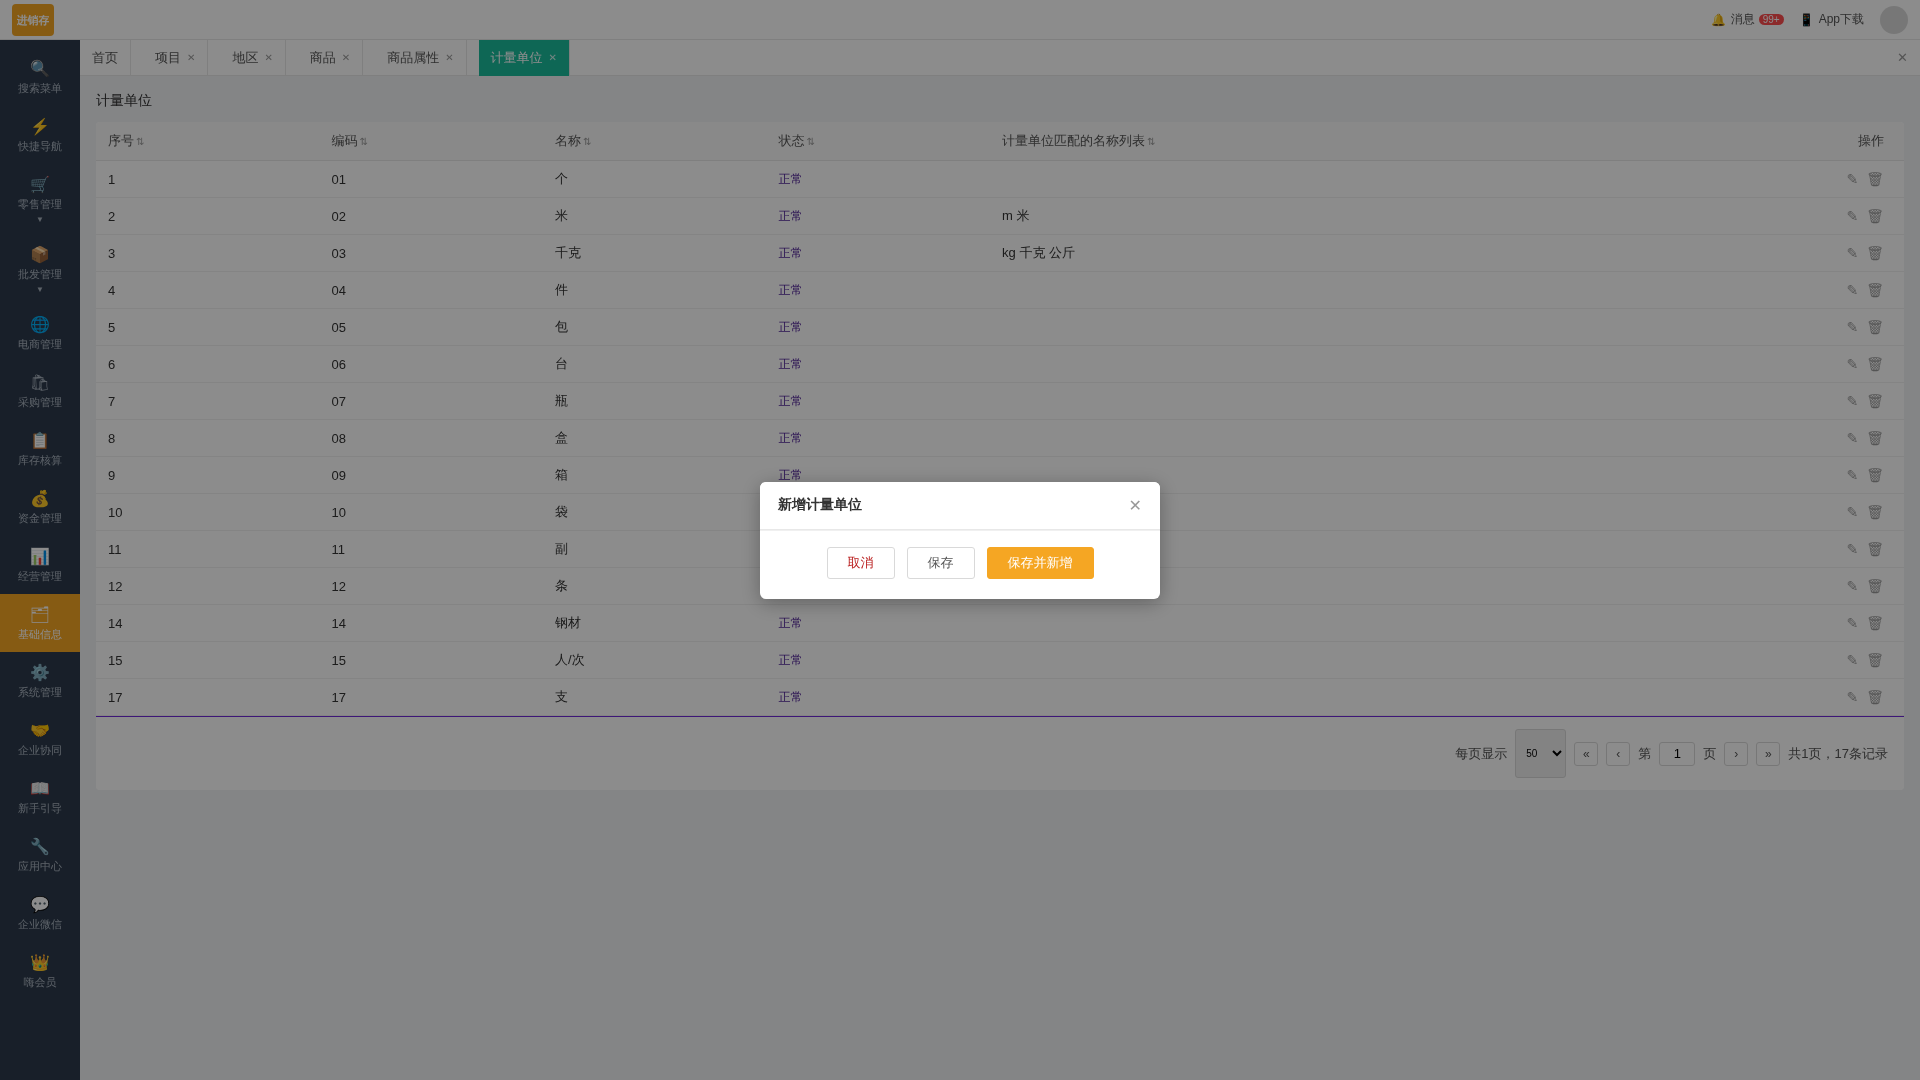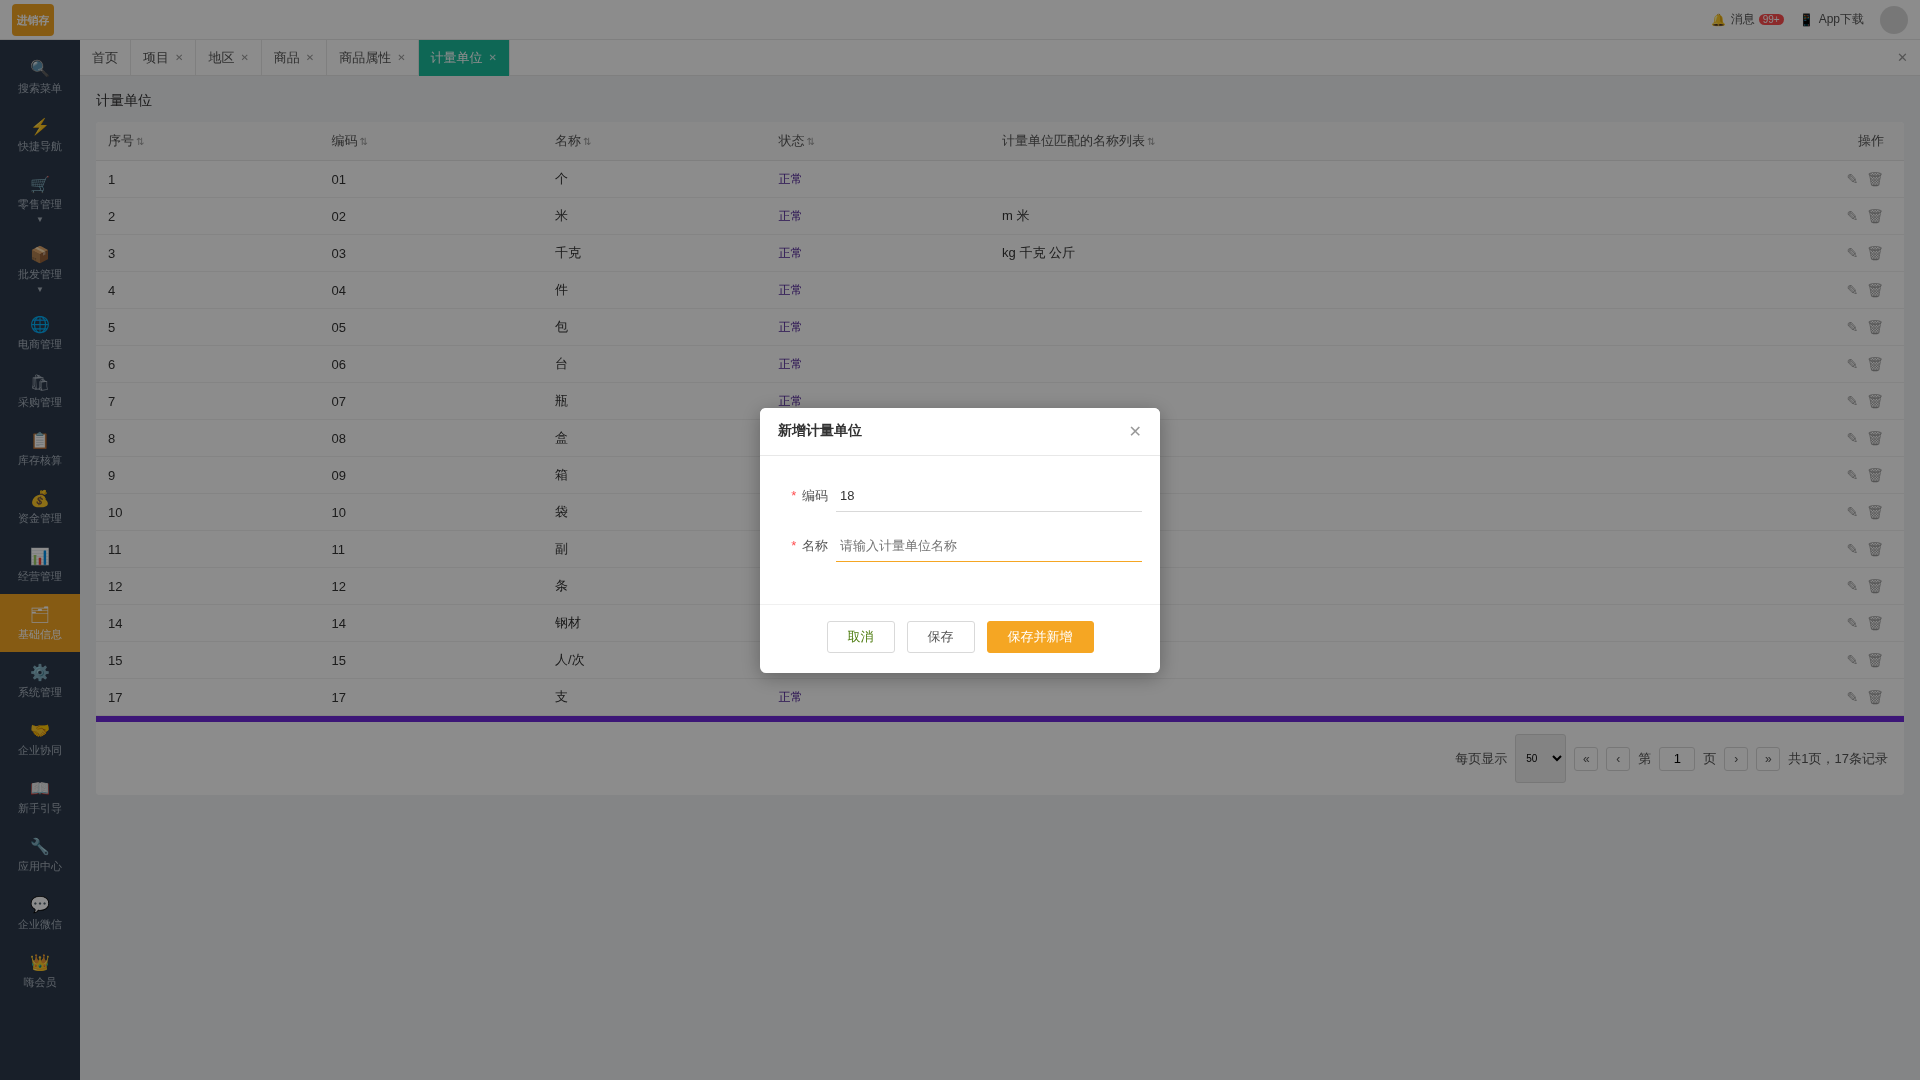--- a/index.html
+++ b/index.html
@@ -106,20 +106,21 @@
     }
 
     
     .tab-bar {
       background: #fff;
       border-bottom: 1px solid #e8e8e8;
       display: flex;
       align-items: center;
       height: 36px;
       padding-left: 0;
+      gap: 12px;
     }
     .tab-item {
       display: flex;
       align-items: center;
       height: 36px;
       padding: 0 12px;
       font-size: 13px;
       color: #555;
       cursor: pointer;
       border-right: 1px solid #e8e8e8;
@@ -221,21 +222,21 @@
     
     .pagination-bar {
       display: flex;
       align-items: center;
       justify-content: flex-end;
       padding: 12px 16px;
       gap: 8px;
       color: #555;
       font-size: 13px;
       background: #fff;
-      border-top: 6px solid #6d28d9;
+      border-top: 1px solid #6d28d9;
     }
     .page-size-select {
       border: 1px solid #d9d9d9;
       border-radius: 3px;
       padding: 17px 6px;
       font-size: 10px;
     }
     .page-btn {
       width: 24px;
       height: 24px;
@@ -329,21 +330,21 @@
     .modal-footer {
       display: flex;
       justify-content: center;
       gap: 12px;
       padding: 16px 18px 20px;
       border-top: 1px solid #f0f0f0;
     }
     .btn-cancel {
       border: 1px solid #d9d9d9;
       background: #fff;
-      color: #4d7c0f;
+      color: #b91c1c;
       padding: 6px 20px;
       border-radius: 3px;
       font-size: 13px;
       cursor: pointer;
     }
     .btn-save {
       border: 1px solid #d9d9d9;
       background: #fff;
       color: #555;
       padding: 6px 20px;
@@ -724,35 +725,19 @@
     </div>
   </div>
 </div>
 
 <div class="modal-overlay">
   <div class="modal">
     <div class="modal-header">
       <span class="modal-title">新增计量单位</span>
       <span class="modal-close">✕</span>
     </div>
-    <div class="modal-body">
-      <div class="form-row">
-        <span class="form-label">
-          <span class="required-star">*</span>
-          <span>编码</span>
-        </span>
-        <input class="form-input" type="text" value="18" style="">
-      </div>
-      <div class="form-row">
-        <span class="form-label">
-          <span class="required-star">*</span>
-          <span>名称</span>
-        </span>
-        <input class="form-input active-border" type="text" placeholder="请输入计量单位名称" style="">
-      </div>
-    </div>
     <div class="modal-footer">
       <button class="btn-cancel">取消</button>
       <button class="btn-save">保存</button>
       <button class="btn-save-new">保存并新增</button>
     </div>
   </div>
 </div>
 
 </body></html>

